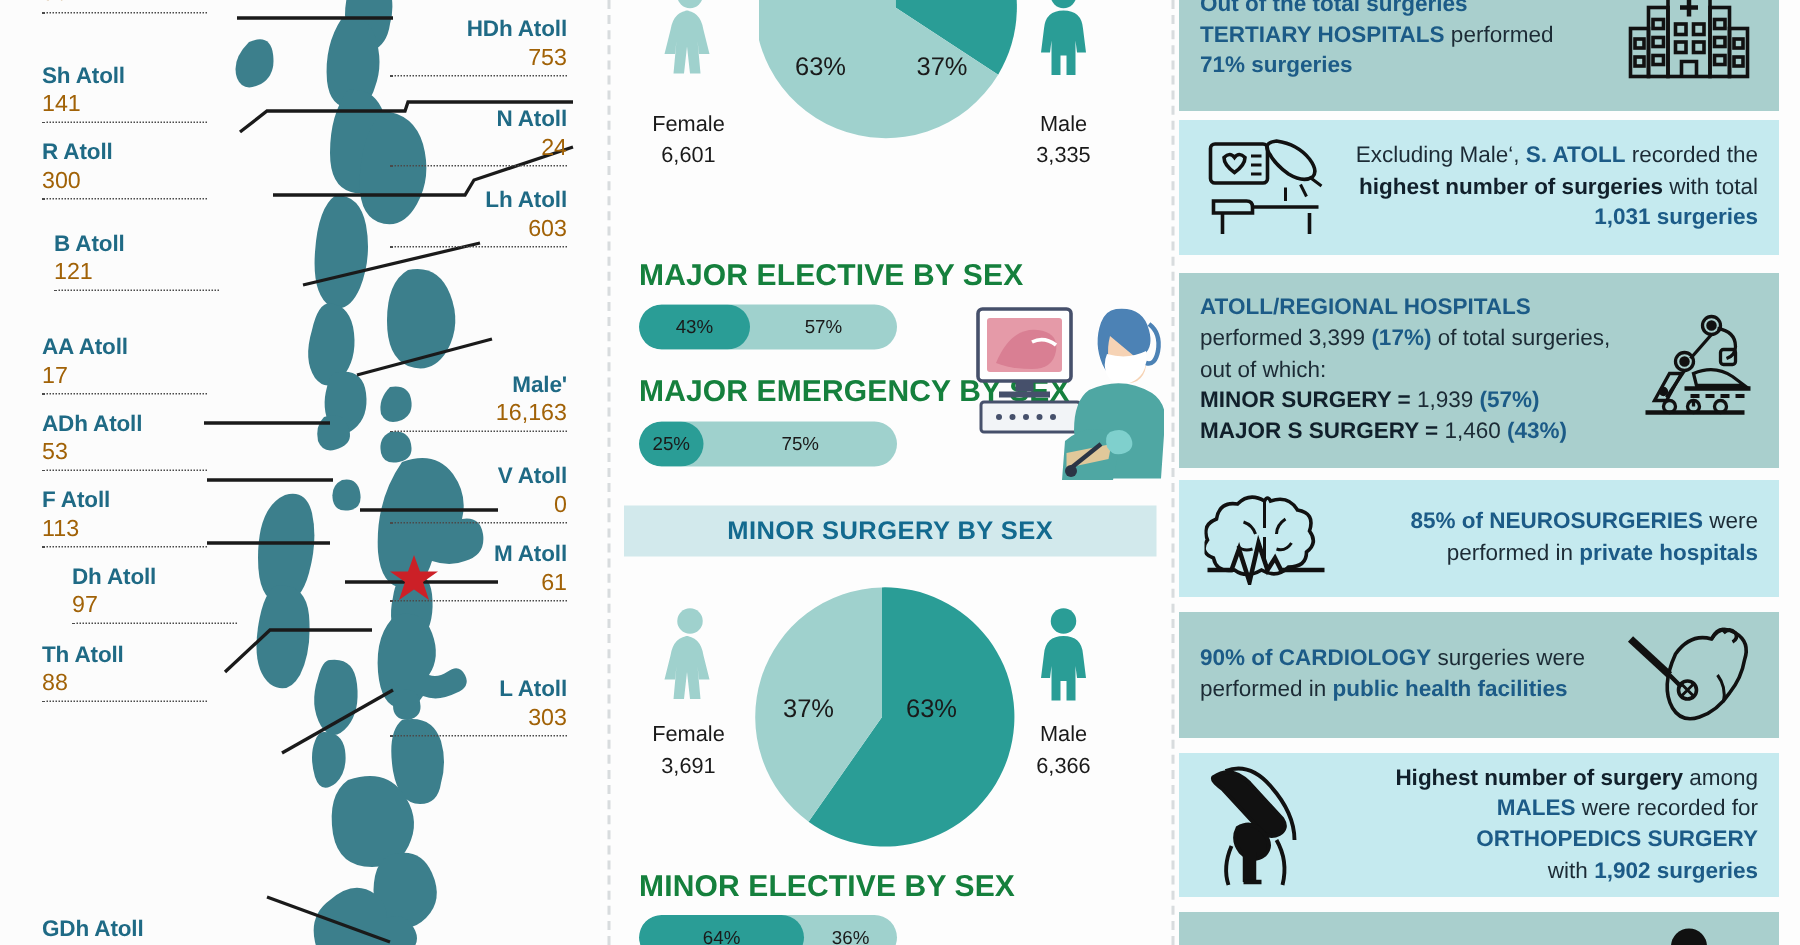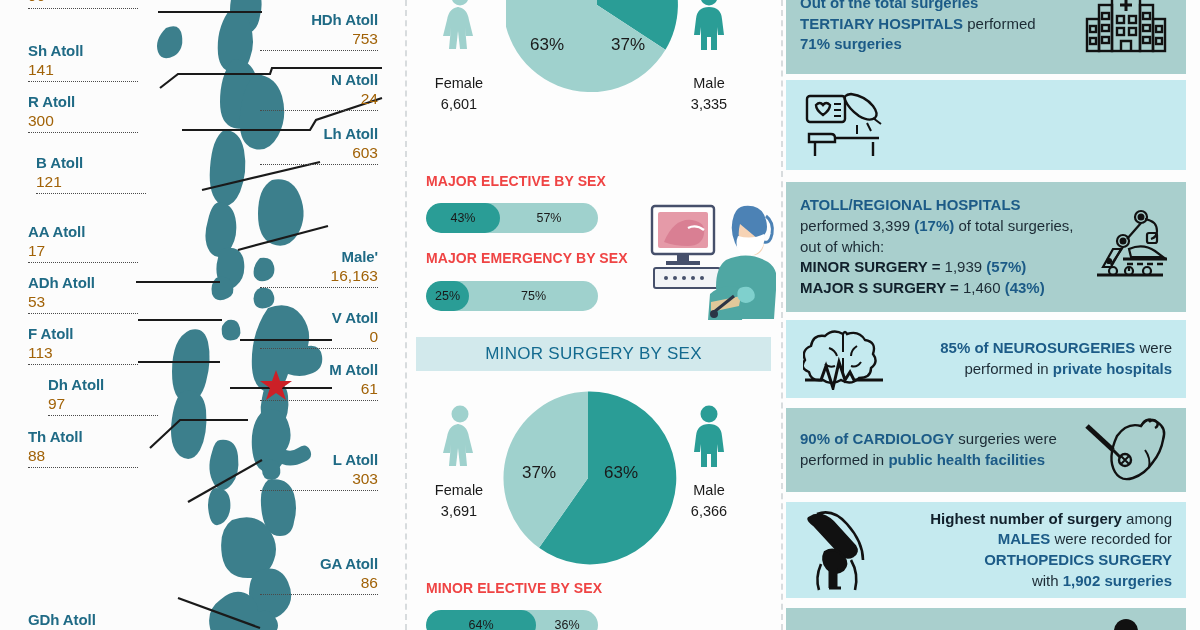--- a/index.html
+++ b/index.html
@@ -68,21 +68,21 @@
   }
   .section-banner {
     position: absolute;
     left: 8px; width: 355px;
     height: 34px;
     background: #d2e9ec;
     display: flex; align-items: center; justify-content: center;
   }
   .section-banner span {
     color: #136a8f;
-    font-weight: normal;
+    font-weight: bold;
     font-size: 17px;
     letter-spacing: 0.3px;
   }
   .person-icon { position: absolute; }
   .person-label {
     position: absolute;
     text-align: center;
     font-size: 14.5px;
     color: #1a1a1a;
     line-height: 1.45;
@@ -90,22 +90,22 @@
   }
   .pie-wrap { position: absolute; }
   .pie-pct {
     position: absolute;
     font-size: 17px;
     color: #1a1a1a;
   }
   .sub-title {
     position: absolute;
     font-weight: bold;
-    font-size: 14px;
-    color: #ef4444;
+    font-size: 20px;
+    color: #15803d;
     letter-spacing: 0.1px;
   }
   .ratio-bar {
     position: absolute;
     height: 30px;
     width: 172px;
     border-radius: 15px;
     background: #9fd1cd;
     overflow: hidden;
   }
@@ -289,25 +289,20 @@
       <div class="atoll-rule"></div>
     </div>
     <div class="atoll-entry right-side" style="top:362px;">
       <div class="atoll-name">M Atoll</div>
       <div class="atoll-value">61</div>
       <div class="atoll-rule"></div>
     </div>
     <div class="atoll-entry right-side" style="top:452px;">
       <div class="atoll-name">L Atoll</div>
       <div class="atoll-value">303</div>
-      <div class="atoll-rule"></div>
-    </div>
-    <div class="atoll-entry right-side" style="top:556px;">
-      <div class="atoll-name">GA Atoll</div>
-      <div class="atoll-value">86</div>
       <div class="atoll-rule"></div>
     </div>
   </div>
 
   <div class="v-divider" style="left:405px;"></div>
   <div class="v-divider" style="left:781px;"></div>
 
   <div id="mid-col">
 
     <div class="pie-wrap" style="left:98px; top:-86px;">
@@ -472,20 +467,25 @@
           <rect x="4" y="4" width="38" height="26" rx="3"></rect>
           <path d="M13 13 q4 -4 7 0 q3 -4 7 0 q0 5 -7 10 q-7 -5 -7 -10z"></path>
           <path d="M31 12 h7 M31 18 h7 M31 24 h7" stroke-width="2"></path>
           <path d="M48 2 q14 2 22 12 q6 8 2 12 q-6 4 -16 -2 q-10 -7 -14 -16 q-2 -5 6 -6z"></path>
           <path d="M70 26 l8 6 M64 31 l4 8 M54 33 l0 9" stroke-width="2"></path>
           <path d="M6 42 h22 q4 0 4 4 v4 H6z"></path>
           <path d="M32 46 h44"></path>
           <path d="M12 50 v14 M70 50 v14"></path>
         </svg>
       </div>
+      <div class="fact-text right">
+        <div>Excluding Male‘, <span class="hl">S. ATOLL</span> recorded the</div>
+        <div><span class="b">highest number of surgeries</span> with total</div>
+        <div><span class="hl">1,031 surgeries</span></div>
+      </div>
     </div>
 
     <div class="fact-card dark" style="top:182px; height:130px;">
       <div class="fact-text left">
         <div><span class="hl">ATOLL/REGIONAL HOSPITALS</span></div>
         <div>performed 3,399 <span class="hl">(17%)</span> of total surgeries,</div>
         <div>out of which:</div>
         <div><span class="b">MINOR SURGERY = </span> 1,939 <span class="hl">(57%)</span></div>
         <div><span class="b">MAJOR S SURGERY = </span>1,460 <span class="hl">(43%)</span></div>
       </div>

